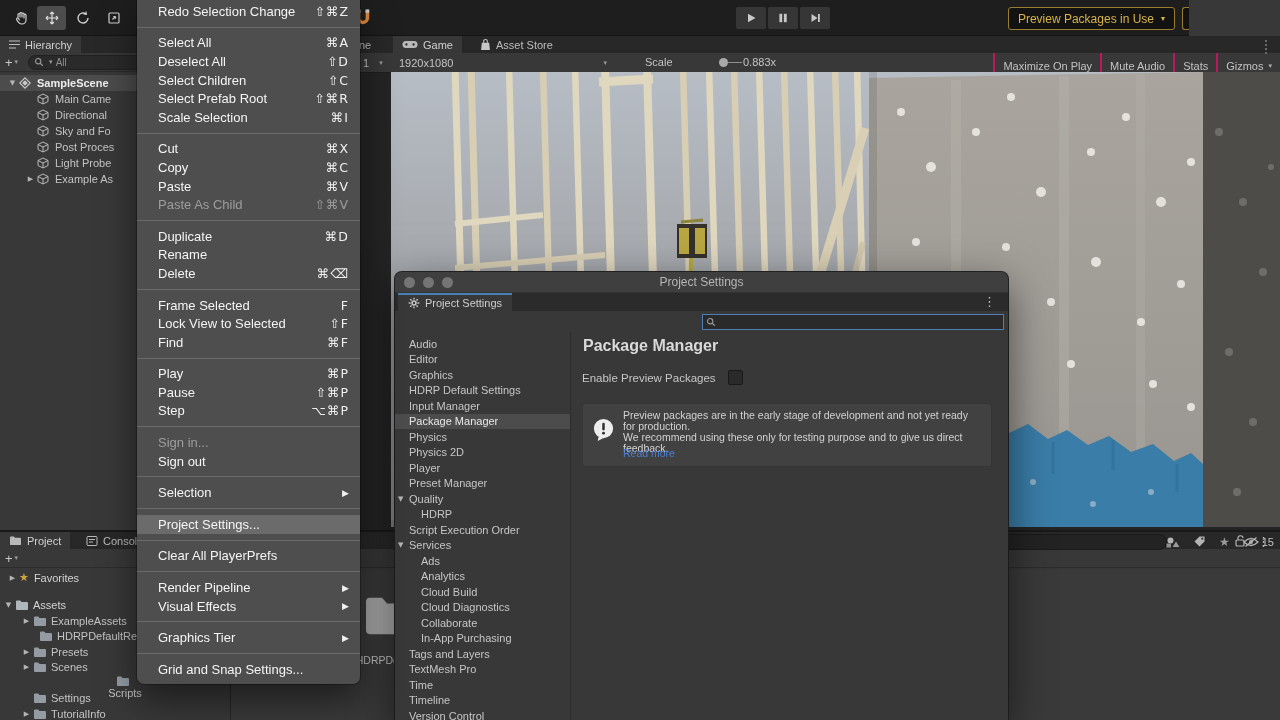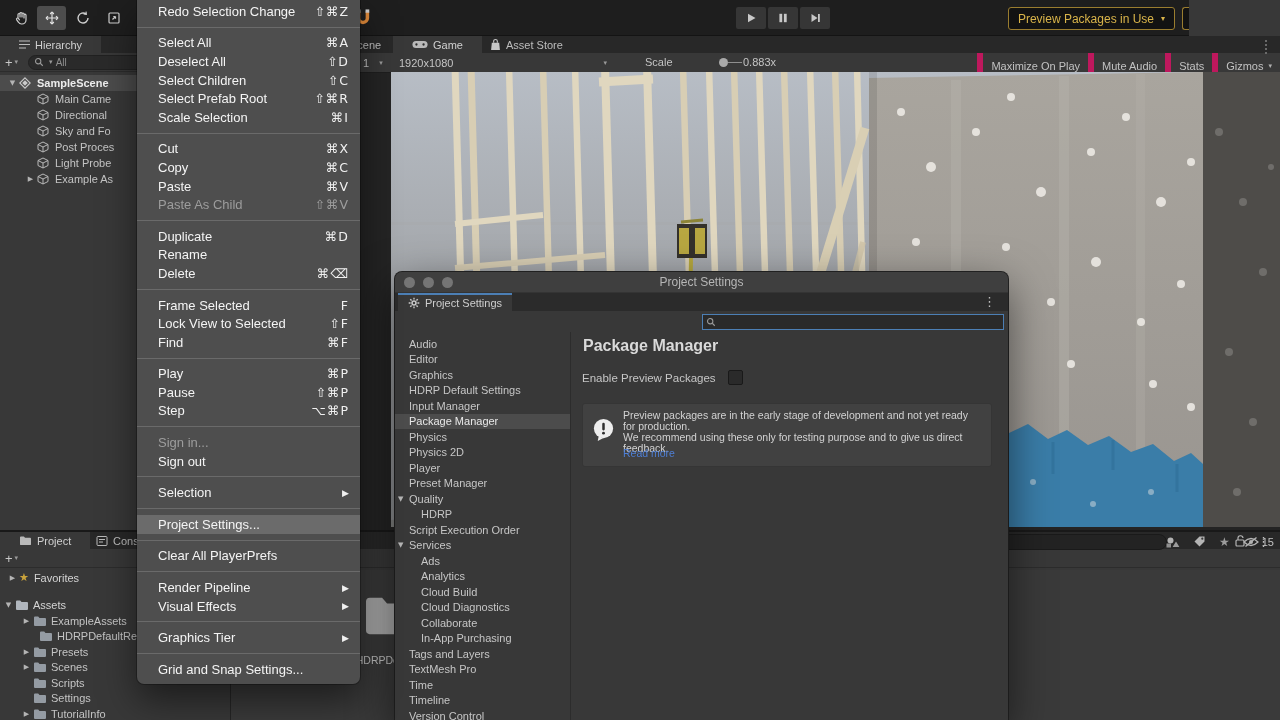--- a/index.html
+++ b/index.html
@@ -21,21 +21,21 @@
                display:flex;align-items:center;gap:7px;padding:0 9px;box-sizing:border-box;white-space:nowrap}
   .gold-caret{font-size:8px;color:#d9b44a}
   .edge-sliver{position:absolute;right:0;top:7px;width:7px;height:23px;background:#121212;
                border:1px solid #9a7d2f;border-right:none;border-radius:3px 0 0 3px;box-sizing:border-box}
   .grip{position:absolute;right:13px;top:40px;width:2px;height:2px;background:#6a6a6a;z-index:7;
         box-shadow:0 4px 0 #6a6a6a,0 8px 0 #6a6a6a,0 12px 0 #6a6a6a}
 
   
   .tabbar{height:17px;background:#282828;position:relative}
   .tab{position:absolute;top:0;height:17px;display:flex;align-items:center;gap:5px;
-       font-size:11px;color:#bdbdbd;padding:0 19px;box-sizing:border-box;white-space:nowrap}
+       font-size:11px;color:#bdbdbd;padding:0 9px;box-sizing:border-box;white-space:nowrap}
   .tab.active{background:#383838;color:#d0d0d0}
   .panel-toolbar{height:19px;background:#383838;border-bottom:1px solid #2c2c2c;
                  display:flex;align-items:center;padding:0 5px;box-sizing:border-box}
   .plus{font-size:13px;color:#c8c8c8;line-height:1}
   .mini-caret{font-size:7px;color:#9a9a9a;margin-left:2px}
 
   
   .hier{position:absolute;left:0;top:36px;width:330px;height:494px;background:#383838}
   .searchbox{margin-left:10px;flex:1;height:13px;background:#2a2a2a;border:1px solid #212121;
              border-radius:8px;display:flex;align-items:center;padding:0 5px;gap:3px;
@@ -51,21 +51,21 @@
          border-left:1px solid #1b1b1b;box-sizing:border-box}
   .gctrl{height:19px;background:#383838;border-bottom:1px solid #1e1e1e;position:relative;font-size:11px}
   .gdisp{position:absolute;left:32px;top:0;height:19px;display:flex;align-items:center;gap:8px;color:#c4c4c4}
   .gres{position:absolute;left:68px;top:0;width:212px;height:19px;display:flex;align-items:center;
         justify-content:space-between;color:#c4c4c4;padding-right:4px;box-sizing:border-box}
   .gscale-label{position:absolute;left:314px;top:3px;color:#c4c4c4}
   .gknob{position:absolute;left:388px;top:5px;width:9px;height:9px;border-radius:50%;background:#a9a9a9}
   .gtrack{position:absolute;left:397px;top:9px;width:14px;height:1px;background:#8f8f8f}
   .gval{position:absolute;left:412px;top:3px;color:#c4c4c4}
   .gbuttons{position:absolute;right:0;top:0;height:19px;display:flex}
-  .gbtn{padding:13px 8px;border-left:6px solid #be185d;display:flex;align-items:center;gap:5px;
+  .gbtn{padding:13px 8px;border-left:2px solid #be185d;display:flex;align-items:center;gap:5px;
         font-size:11px;color:#c2c2c2;white-space:nowrap}
   .gcaret{font-size:7px;color:#b0b0b0}
   .gview{position:absolute;left:60px;top:36px;width:890px;height:455px}
 
   
   .proj{position:absolute;left:0;top:530px;width:1280px;height:190px;background:#383838;
         border-top:2px solid #191919;box-sizing:border-box}
   .proj-headicons{position:absolute;right:10px;top:2px;display:flex;gap:12px;align-items:center;height:14px}
   .kebab{font-size:13px;color:#bdbdbd;line-height:1}
   .proj-search{position:absolute;left:640px;top:2px;width:525px;height:14px;background:#232323;
@@ -563,21 +563,21 @@
       </div>
       <div class="prow" style="padding-left: 20px;">
         <span class="hcaret glyph">▶</span>
         <span class="hicon">
           <svg width="14" height="12" viewBox="0 0 14 12">
             <path d="M1 2.5 Q1 1.5 2 1.5 L5.2 1.5 L6.5 3 L12 3 Q13 3 13 4 L13 10 Q13 11 12 11 L2 11 Q1 11 1 10 Z" fill="#949ba3"></path>
           </svg>
         </span>
         <span class="lbl">Scenes</span>
       </div>
-      <div class="prow" style="padding-left: 20px;">
+      <div class="prow" style="padding-left: 20px; flex-direction: column;">
         <span class="hcaret glyph"></span>
         <span class="hicon">
           <svg width="14" height="12" viewBox="0 0 14 12">
             <path d="M1 2.5 Q1 1.5 2 1.5 L5.2 1.5 L6.5 3 L12 3 Q13 3 13 4 L13 10 Q13 11 12 11 L2 11 Q1 11 1 10 Z" fill="#949ba3"></path>
           </svg>
         </span>
         <span class="lbl">Scripts</span>
       </div>
       <div class="prow" style="padding-left: 20px;">
         <span class="hcaret glyph"></span>

